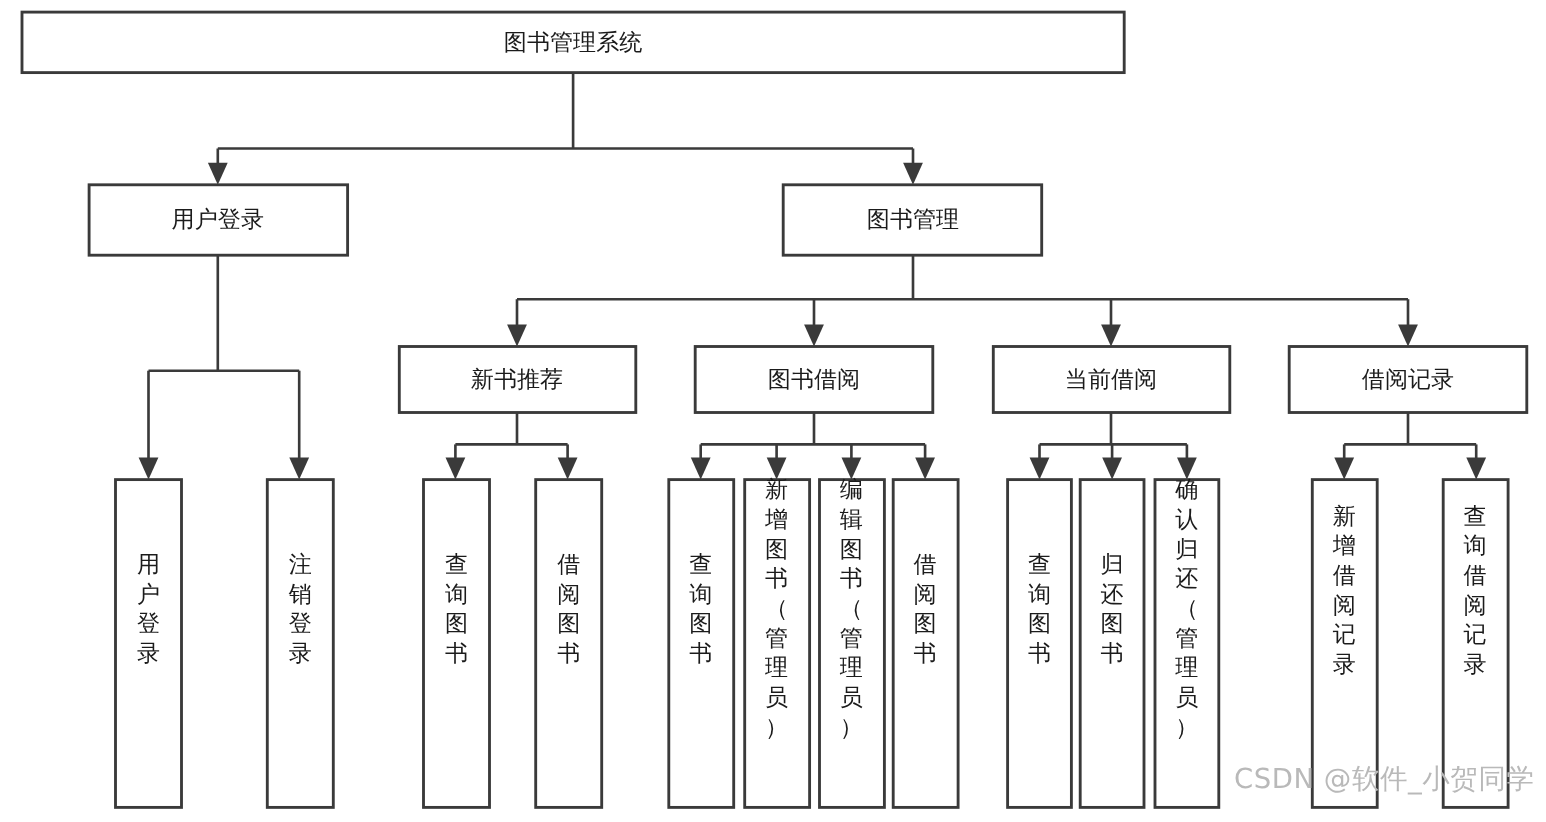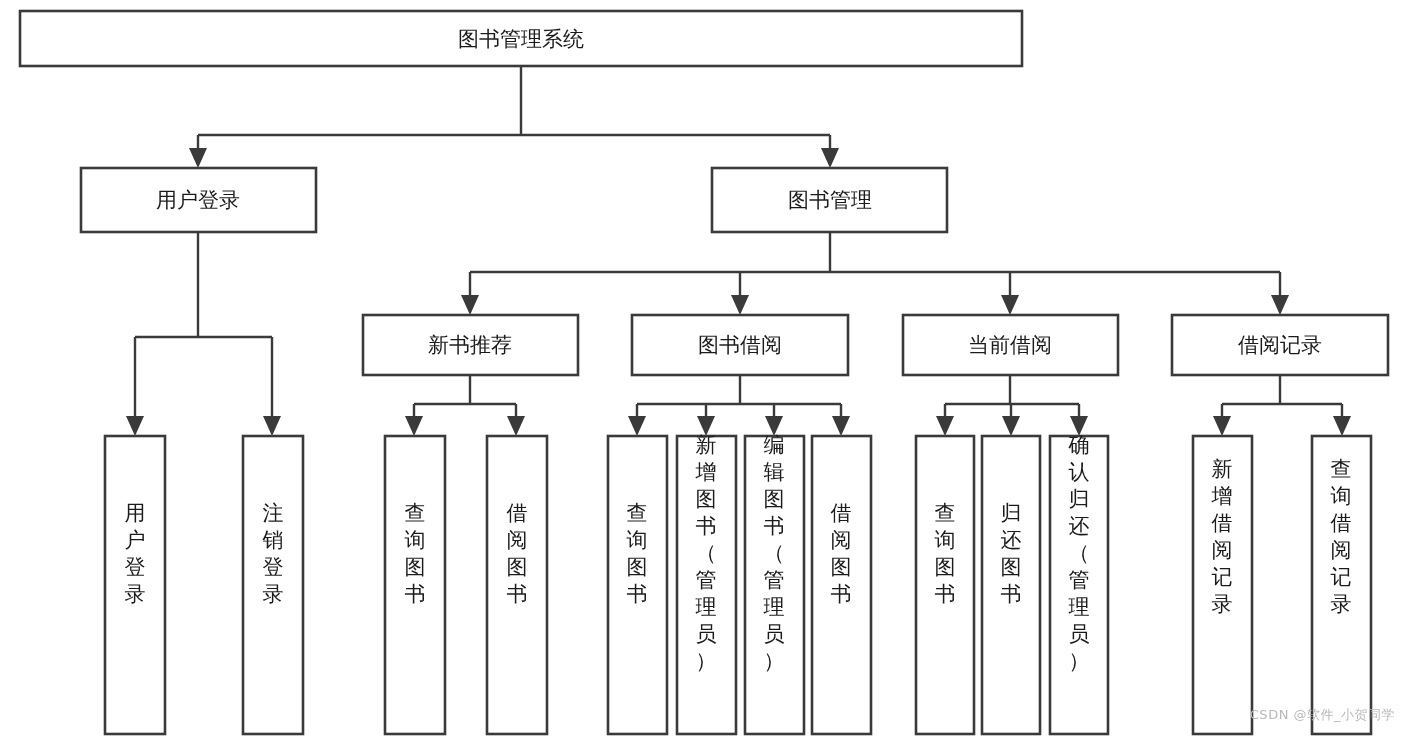--- a/index.html
+++ b/index.html
@@ -52,21 +52,21 @@
     font-family: "DejaVu Sans", "Liberation Sans", sans-serif;
     fill: #1b1b1b;
     font-size: 21px;
     text-anchor: middle;
   }
   .watermark {
     position: absolute;
     right: 10px;
     bottom: 6px;
     font-family: "DejaVu Sans", "Liberation Sans", sans-serif;
-    font-size: 13px;
+    font-size: 25px;
     color: #b9b9b9;
     white-space: nowrap;
     letter-spacing: 0.5px;
     user-select: none;
   }
 </style>
 </head>
 <body>
 
 <div id="diagram-root">

